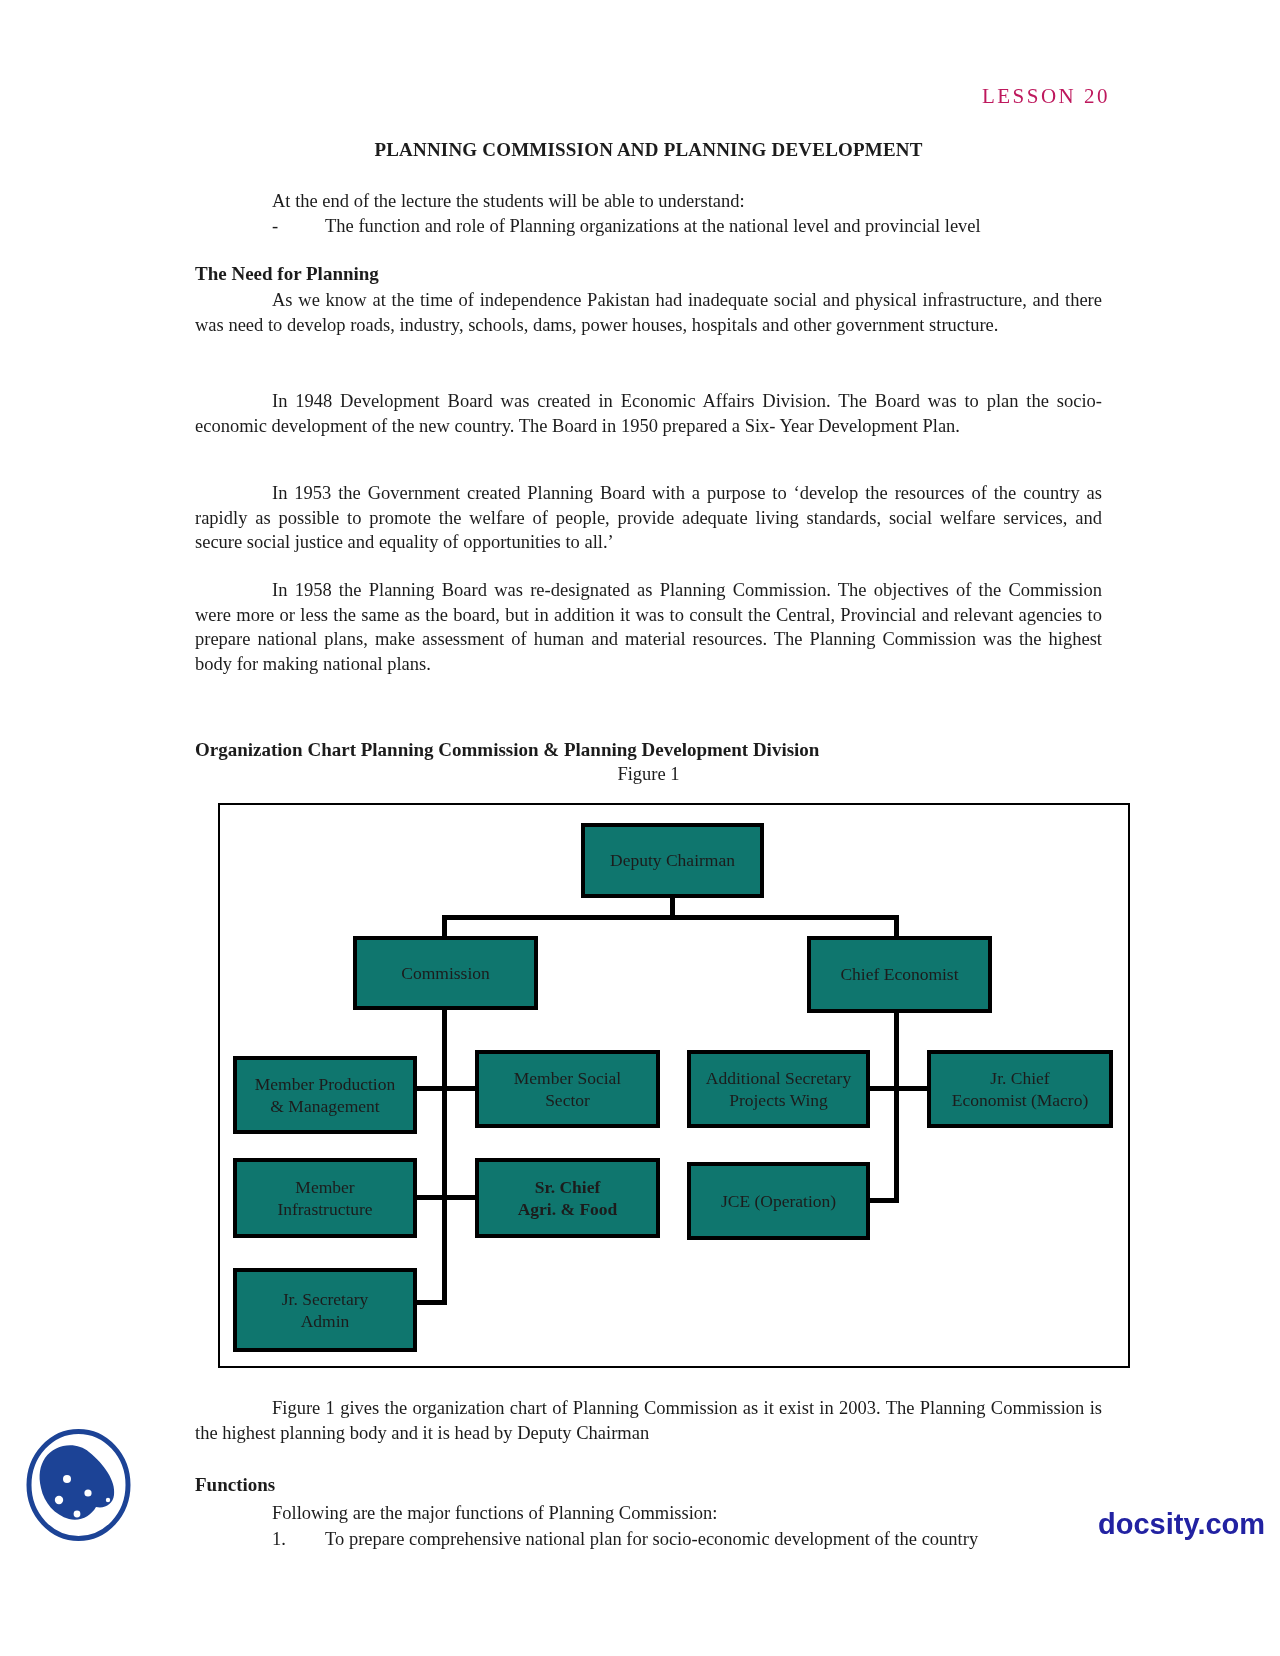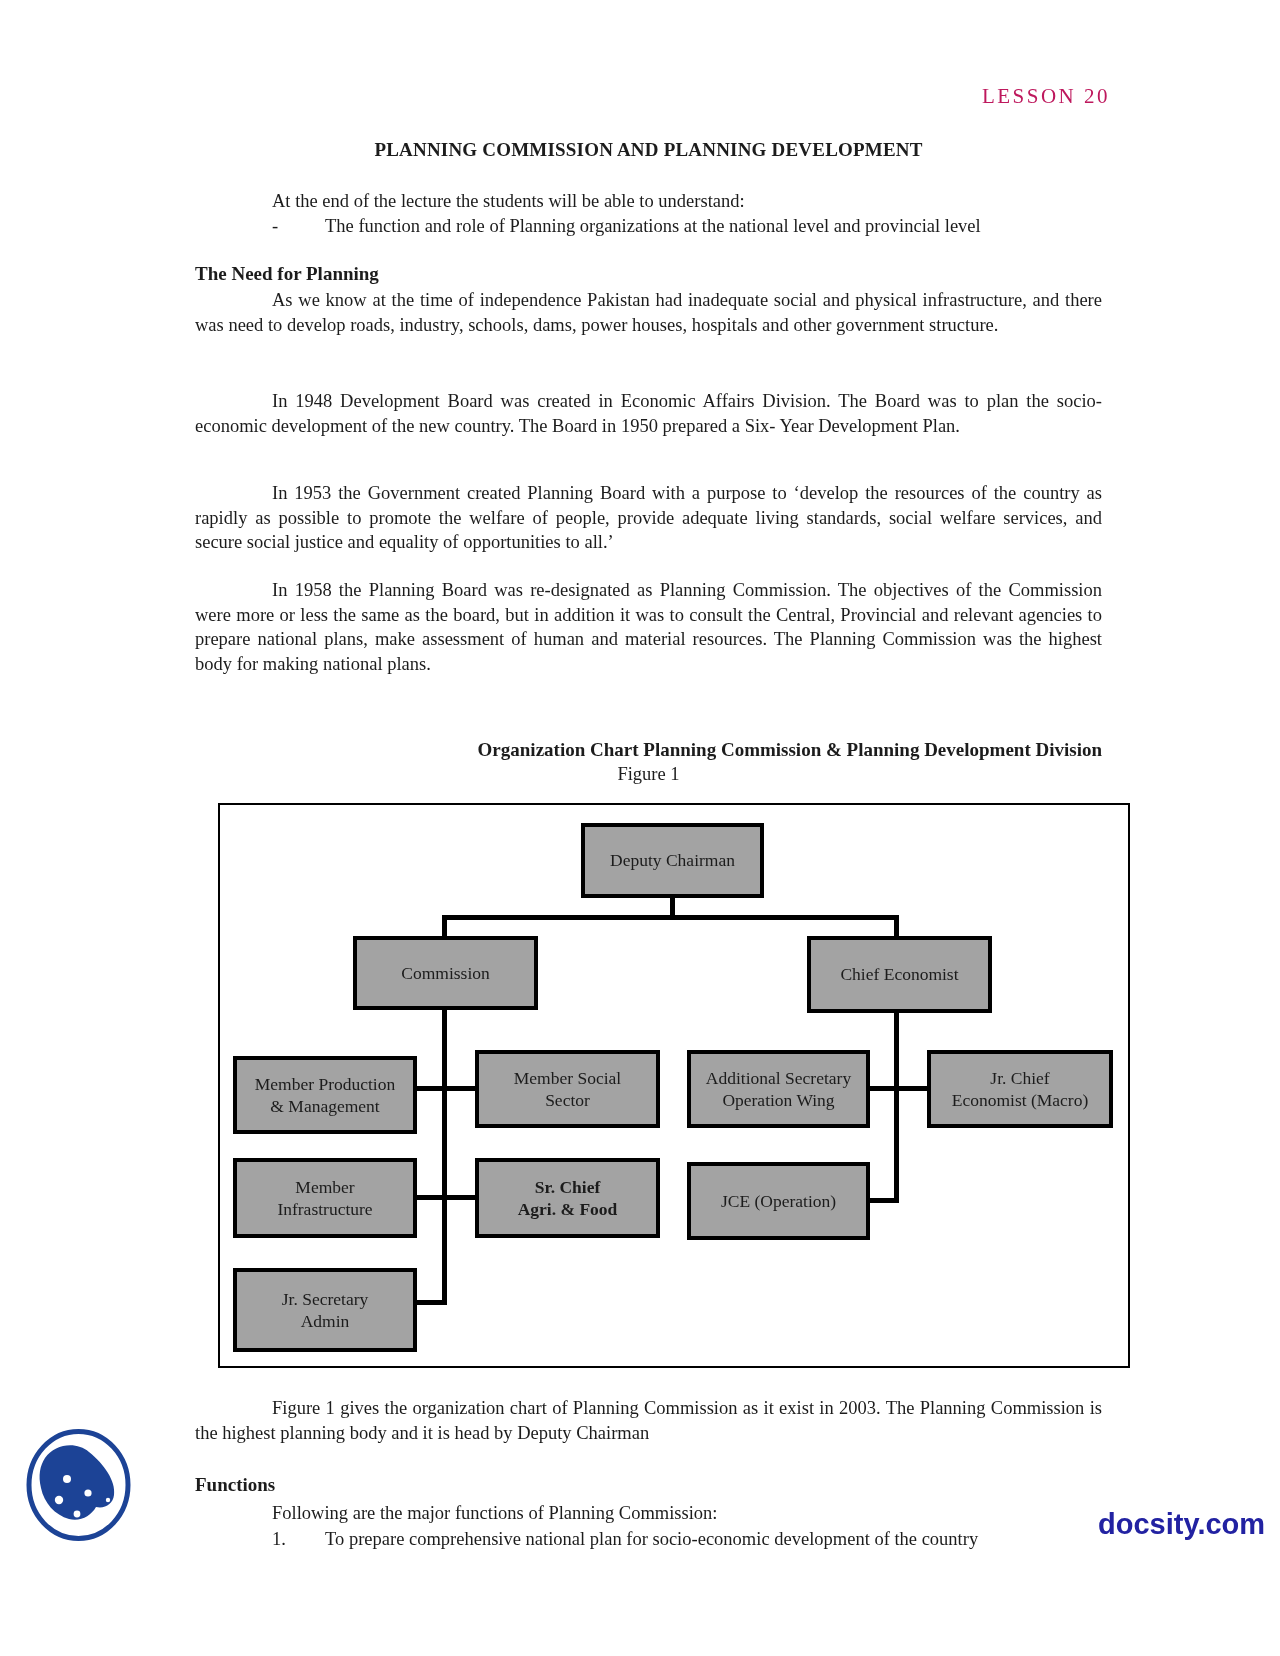--- a/index.html
+++ b/index.html
@@ -24,34 +24,34 @@
   .para {
     left:195px; width:907px; font-size:18.5px; line-height:24.5px;
     text-align:justify; text-indent:77px;
   }
   .hang { left:272px; width:830px; }
   .heading { left:195px; font-weight:bold; font-size:19px; }
   .dash-row { left:272px; width:830px; display:flex; }
   .dash-row .num { width:53px; flex:0 0 53px; }
 
   .chart-title {
-    top:739px; left:195px; width:907px; text-align:right;
+    top:739px; left:195px; width:907px; text-align:left;
     font-weight:bold; font-size:19px;
   }
   .figure-label { top:764px; left:195px; width:907px; text-align:center; font-size:18.5px; }
 
   .chart-frame {
     left:218px; top:803px; width:912px; height:565px;
     border:2px solid #000; box-sizing:border-box;
   }
   .node {
     position:absolute; border:4px solid #000; box-sizing:border-box;
     display:flex; align-items:center; justify-content:center;
     text-align:center; font-size:17.5px; line-height:1.28;
-    white-space:pre-line; background:#a3a3a3;
+    white-space:pre-line; background:#0f766e;
   }
   .line { position:absolute; background:#000; }
 
   .n-deputy   { left:361px; top:18px;  width:183px; height:75px; }
   .n-secretary{ left:133px; top:131px; width:185px; height:74px; }
   .n-chief    { left:587px; top:131px; width:185px; height:77px; }
   .n-prod     { left:13px;  top:245px; width:184px; height:78px;margin-top:6px; }
   .n-social   { left:255px; top:245px; width:185px; height:78px; }
   .n-addsec   { left:467px; top:245px; width:183px; height:78px; }
   .n-jrchief  { left:707px; top:245px; width:186px; height:78px; }
@@ -122,21 +122,21 @@
     <div class="line l-jce-h"></div>
 
     <div class="node n-deputy">Deputy Chairman</div>
     <div class="node n-secretary">Commission</div>
     <div class="node n-chief">Chief Economist</div>
     <div class="node n-prod">Member Production
 &amp; Management</div>
     <div class="node n-social">Member Social
 Sector</div>
     <div class="node n-addsec">Additional Secretary
-Operation Wing</div>
+Projects Wing</div>
     <div class="node n-jrchief">Jr. Chief
 Economist (Macro)</div>
     <div class="node n-infra">Member
 Infrastructure</div>
     <div class="node n-agri">Sr. Chief
 Agri. &amp; Food</div>
     <div class="node n-jce">JCE (Operation)</div>
     <div class="node n-jrsec">Jr. Secretary
 Admin</div>
   </div>

